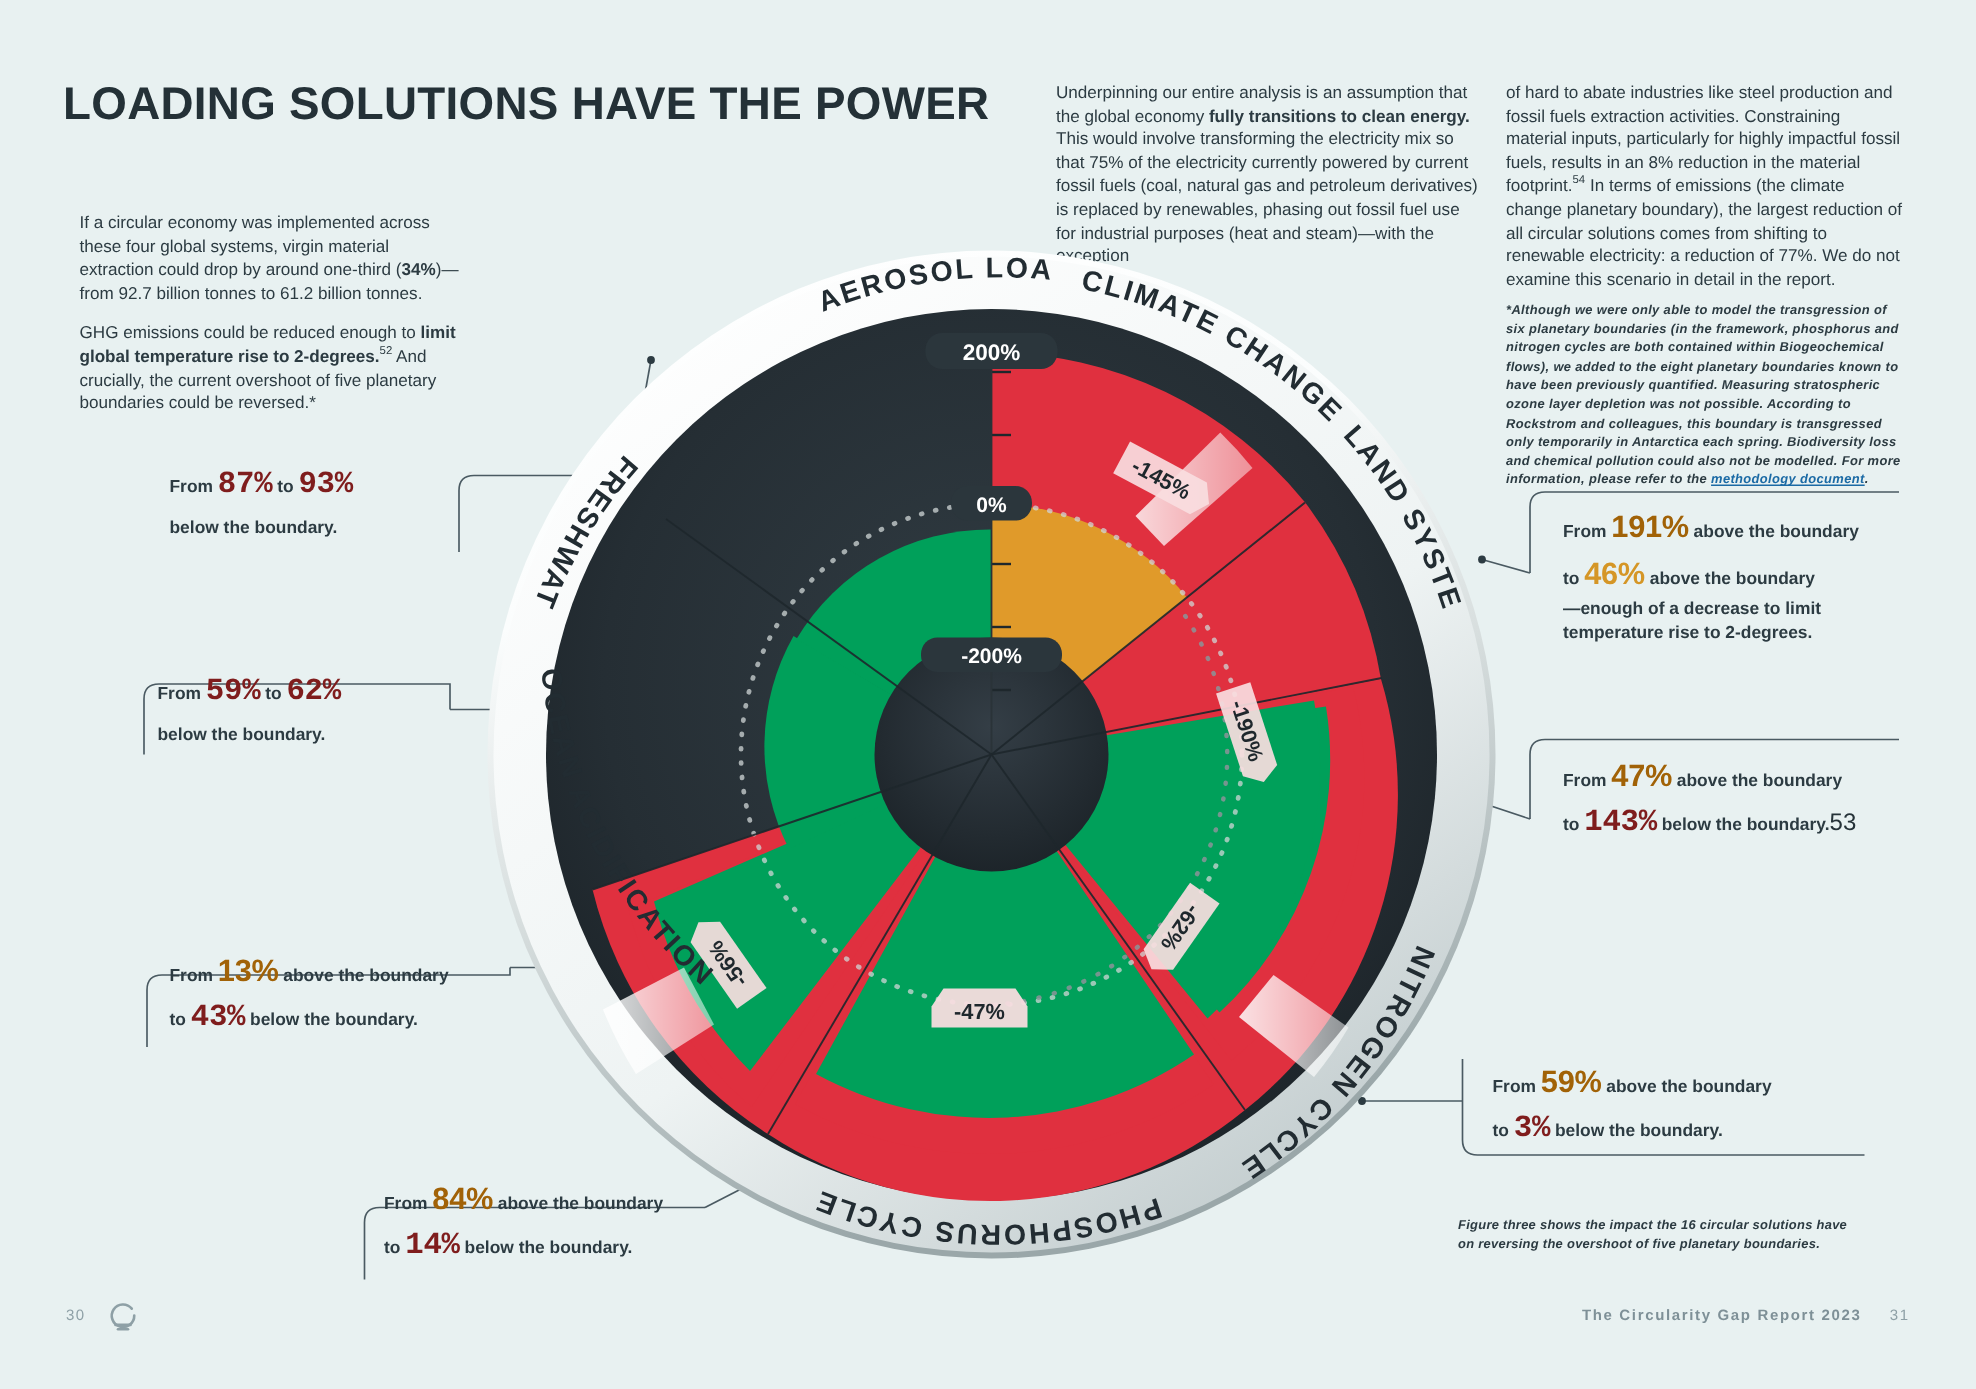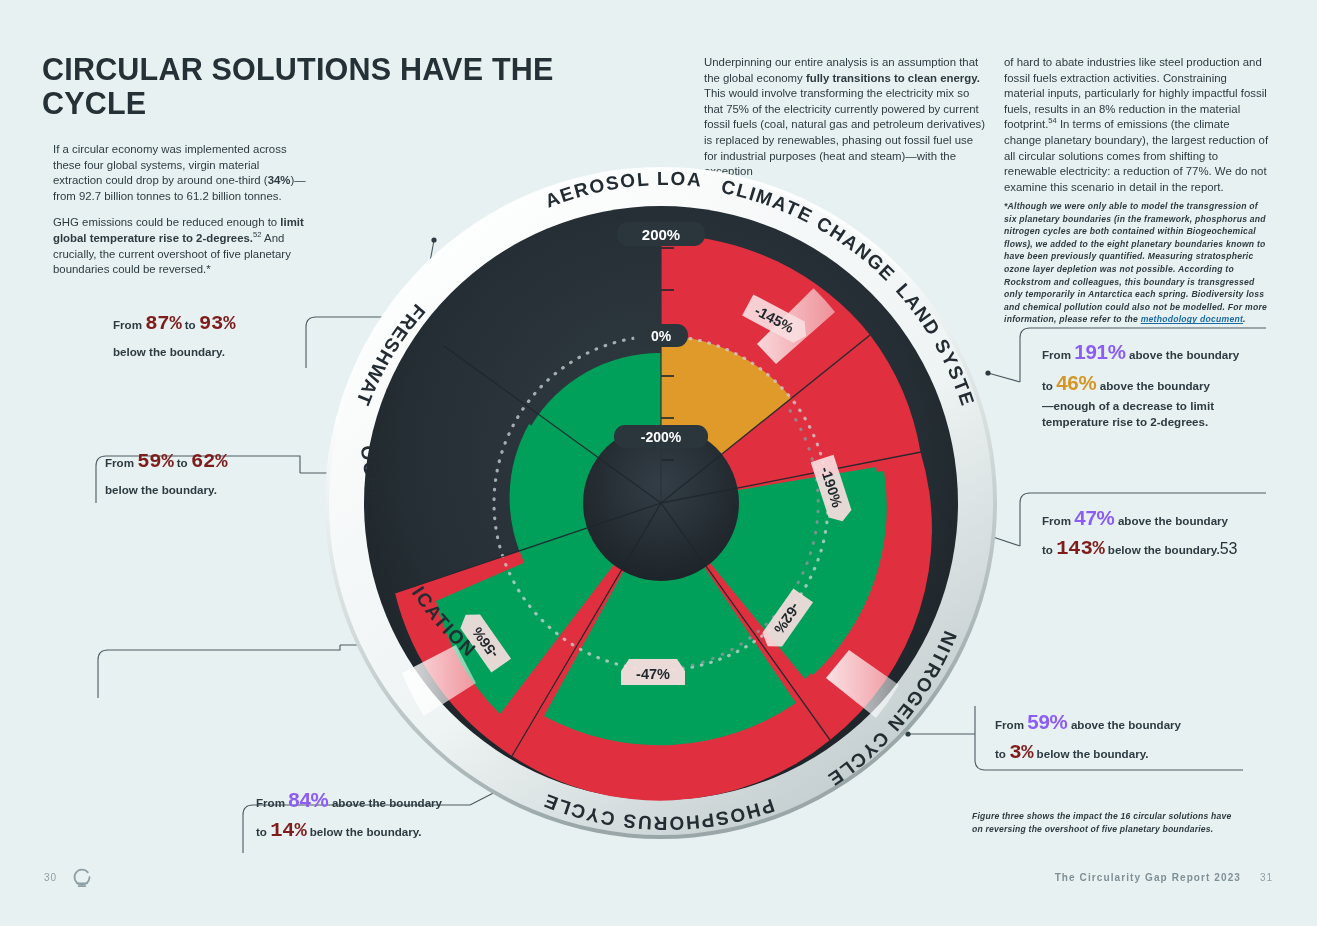--- a/index.html
+++ b/index.html
@@ -46,36 +46,36 @@
   .footer-right{position:absolute;right:76px;top:872px;font-size:10px;font-weight:bold;color:#7e9097;letter-spacing:1.1px;}
   .pg-right{position:absolute;right:44px;top:872px;font-size:10px;color:#8ea0a6;letter-spacing:1px;}
 
   
   .callout{position:absolute;}
   .callout .line1,.callout .line2{white-space:nowrap;}
   .callout .line1{margin-bottom:7px;}
   .txt{font-size:11.6px;color:#2c3b42;font-weight:bold;}
   .big{font-size:20.5px;font-weight:bold;letter-spacing:-.2px;}
   .big.green{color:#7f1d1d;font-family:Liberation Mono, monospace;}
-  .big.red{color:#8b5cf6;}
+  .big.red{color:#a16207;}
   .big.amber{color:#d59626;}
 
   
   #connectors{position:absolute;left:0;top:0;width:1317px;height:926px;pointer-events:none;}
 
   
   #wheel{position:absolute;left:316px;top:158px;width:690px;height:690px;}
 </style>
 </head>
 <body>
 
 <div class="page">
 
   <div class="title-block">
-    <div class="title-1">CIRCULAR SOLUTIONS HAVE THE CYCLE</div>
+    <div class="title-1">LOADING SOLUTIONS HAVE THE POWER</div>
   </div>
 
   <div class="col col-left">
     <p><span>If a circular economy was implemented across these four global systems, virgin material extraction could drop by around one-third (</span><b>34%</b><span>)—from 92.7 billion tonnes to 61.2 billion tonnes.</span></p>
     <p><span>GHG emissions could be reduced enough to </span><b>limit global temperature rise to 2-degrees.</b><sup>52</sup><span> And crucially, the current overshoot of five planetary boundaries could be reversed.*</span></p>
   </div>
 
   <div class="col col-mid">
     <p><span>Underpinning our entire analysis is an assumption that the global economy </span><b>fully transitions to clean energy.</b><span> This would involve transforming the electricity mix so that 75% of the electricity currently powered by current fossil fuels (coal, natural gas and petroleum derivatives) is replaced by renewables, phasing out fossil fuel use for industrial purposes (heat and steam)—with the exception</span></p>
   </div>
@@ -278,20 +278,24 @@
   </svg>
 
   <div class="callout" style="left:113px;top:312px;">
     <div class="line1"><span class="txt">From </span><span class="big green">87%</span><span class="txt"> to </span><span class="big green">93%</span></div>
     <div class="line2"><span class="txt">below the boundary.</span></div>
   </div>
   <div class="callout" style="left:105px;top:450px;">
     <div class="line1"><span class="txt">From </span><span class="big green">59%</span><span class="txt"> to </span><span class="big green">62%</span></div>
     <div class="line2"><span class="txt">below the boundary.</span></div>
   </div>
+  <div class="callout" style="left:113px;top:636px;">
+    <div class="line1"><span class="txt">From </span><span class="big red">13%</span><span class="txt"> above the boundary</span></div>
+    <div class="line2"><span class="txt">to </span><span class="big green">43%</span><span class="txt"> below the boundary.</span></div>
+  </div>
   <div class="callout" style="left:256px;top:788px;">
     <div class="line1"><span class="txt">From </span><span class="big red">84%</span><span class="txt"> above the boundary</span></div>
     <div class="line2"><span class="txt">to </span><span class="big green">14%</span><span class="txt"> below the boundary.</span></div>
   </div>
   <div class="callout" style="left:1042px;top:340px;">
     <div class="line1"><span class="txt">From </span><span class="big red">191%</span><span class="txt"> above the boundary</span></div>
     <div class="line2"><span class="txt">to </span><span class="big amber">46%</span><span class="txt"> above the boundary</span></div>
     <div class="txt" style="margin-top:4px">—enough of a decrease to limit</div>
     <div class="txt" style="margin-top:3px">temperature rise to 2-degrees.</div>
   </div>

